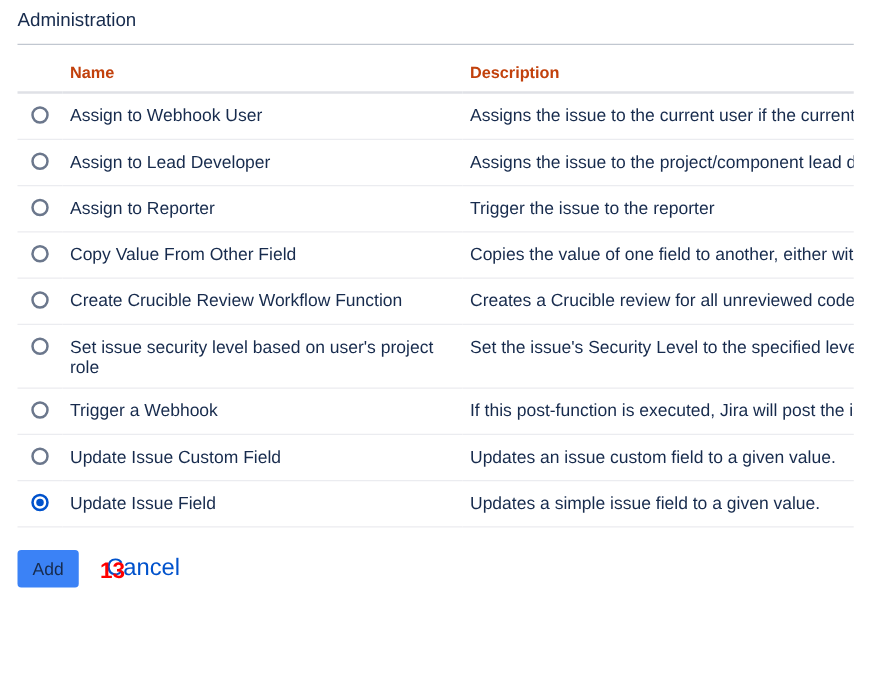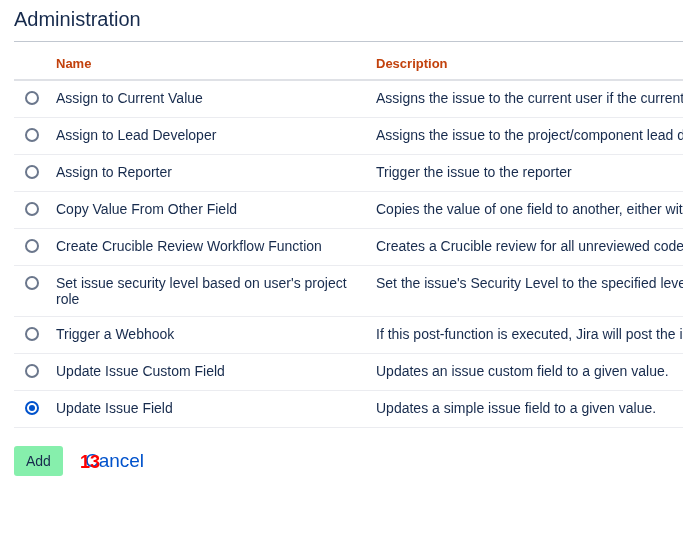--- a/index.html
+++ b/index.html
@@ -10,21 +10,21 @@
     font-size: 14px;
     color: #172B4D;
     background: #fff;
     width: 697px;
     overflow: hidden;
   }
   .page {
     padding: 8px 14px 20px 14px;
   }
   .page-title {
-    font-size: 20px;
+    font-size: 15px;
     font-weight: 500;
     color: #172B4D;
     margin: 0 0 10px 0;
   }
   .section-title {
     font-size: 16px;
     font-weight: 500;
     color: #0052CC;
     margin: 0 0 4px 0;
   }
@@ -101,21 +101,21 @@
     margin-top: 40px;
   }
   .button-row {
     margin-top: 18px;
     display: flex;
     align-items: center;
     gap: 22px;
     position: relative;
   }
   .btn-primary {
-    background: #86efac;
+    background: #3b82f6;
     border: none;
     padding: 7px 12px;
     font-size: 14px;
     color: #172B4D;
     cursor: pointer;
     border-radius: 3px;
   }
   .btn-link {
     color: #0052CC;
     font-size: 19px;
@@ -151,21 +151,21 @@
       <tr>
         <th class="col-radio-cell"></th>
         <th>Name</th>
         <th>Description</th>
       </tr>
     </thead>
     <tbody id="fn-tbody">
         <tr>
           <td class="radio-cell"><span class="radio"></span></td>
           <td class="name-cell">
-            <span class="name-wrap"><span>Assign to Current Value</span></span>
+            <span class="name-wrap"><span>Assign to Webhook User</span></span>
           </td>
           <td>Assigns the issue to the current user if the current user</td>
         </tr>
         <tr>
           <td class="radio-cell"><span class="radio"></span></td>
           <td class="name-cell">
             <span class="name-wrap"><span>Assign to Lead Developer</span></span>
           </td>
           <td>Assigns the issue to the project/component lead devel</td>
         </tr>

